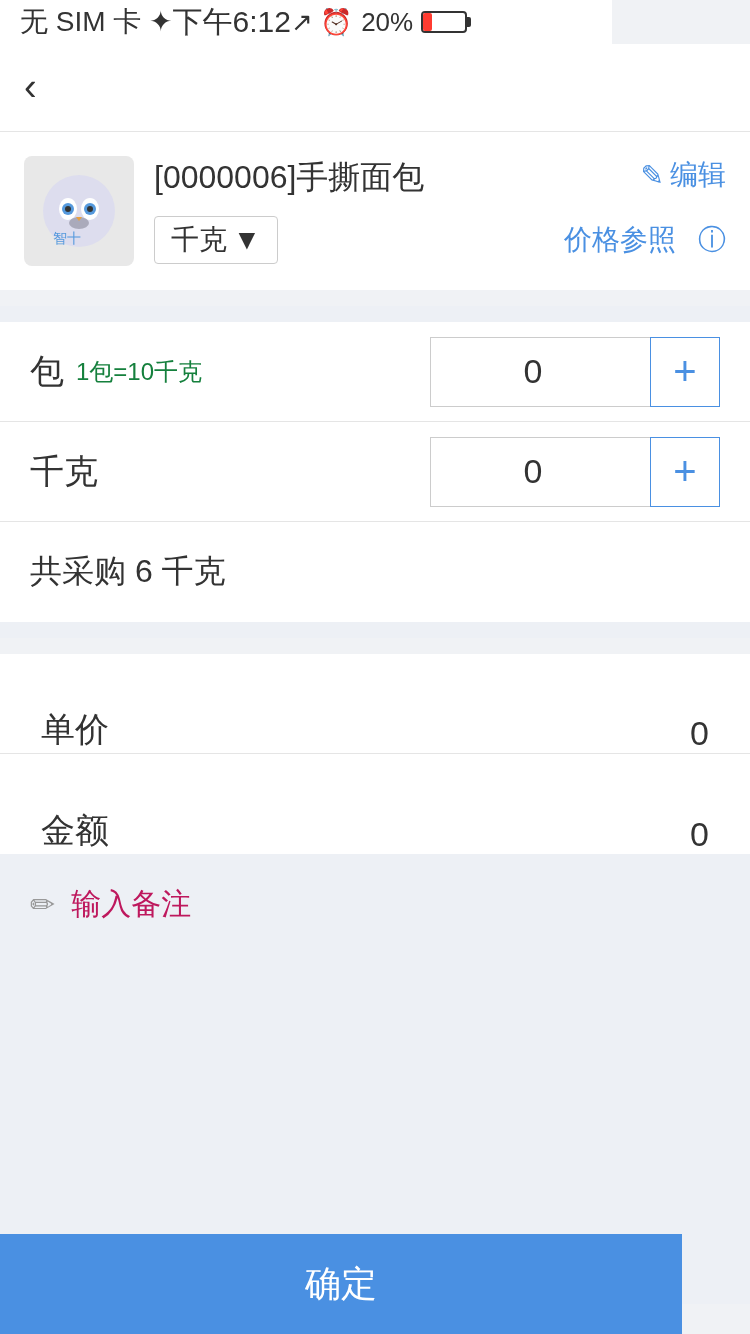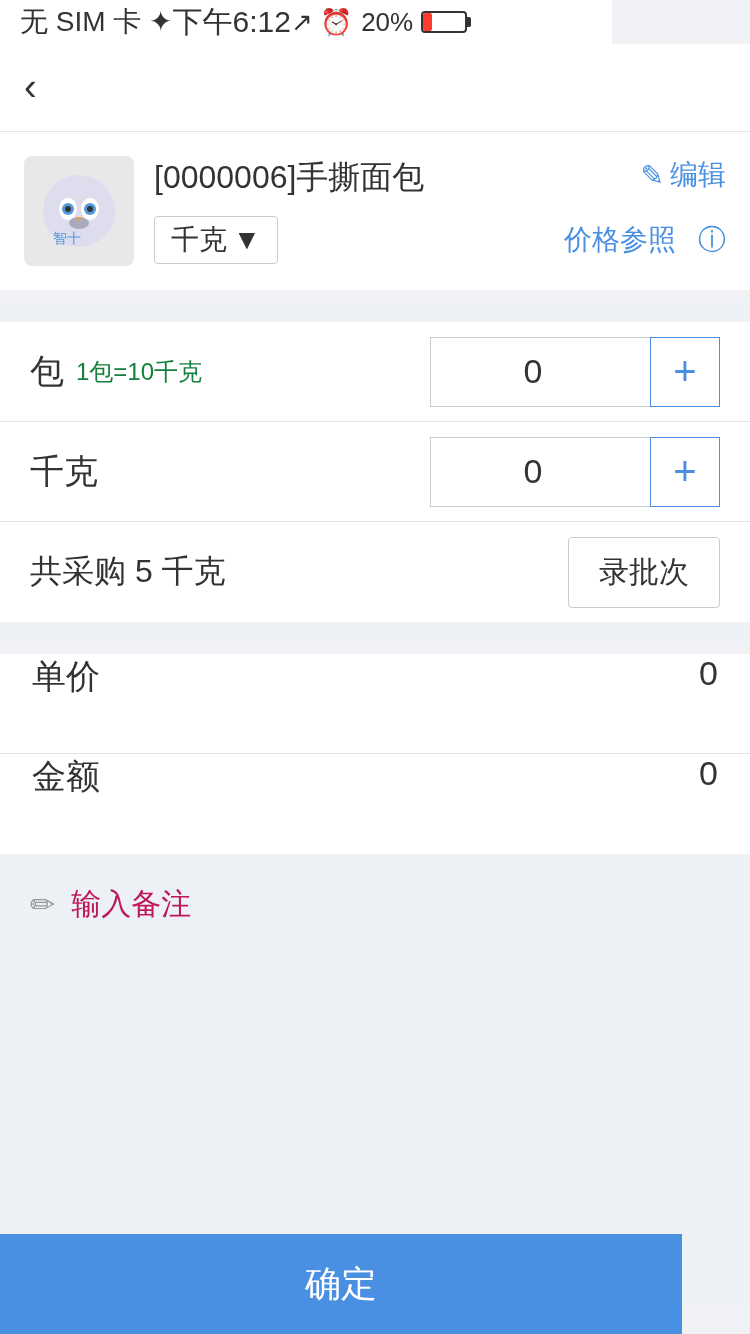--- a/index.html
+++ b/index.html
@@ -224,23 +224,23 @@
       cursor: pointer;
     }
 
     
     .price-section {
       background: #fff;
       margin-top: 16px;
     }
     .price-row {
       display: flex;
-      align-items: flex-start;
+      align-items: flex-end;
       justify-content: space-between;
-      padding: 0 32px;
+      padding: 0 41px;
       height: 100px;
       border-bottom: 1px solid #e5e5e5;
     }
     .price-row:last-child {
       border-bottom: none;
     }
     .price-label {
       font-size: 34px;
       color: #333;
     }
@@ -380,22 +380,21 @@
     <div class="form-row">
       <div class="form-label">千克</div>
       <div class="form-input-group">
         <input class="form-input" type="number" value="0" style="">
         <div class="form-plus-btn">+</div>
       </div>
     </div>
   </div>
 
   <div class="summary-row">
-    <div class="summary-text">共采购 5 千克</div>
-    <div class="batch-btn">录批次</div>
+    <div class="summary-text">共采购 6 千克</div>
   </div>
 
   <div class="separator"></div>
 
   <div class="price-section">
     <div class="price-row">
       <div class="price-label">单价</div>
       <div class="price-value">0</div>
     </div>
     <div class="price-row">

